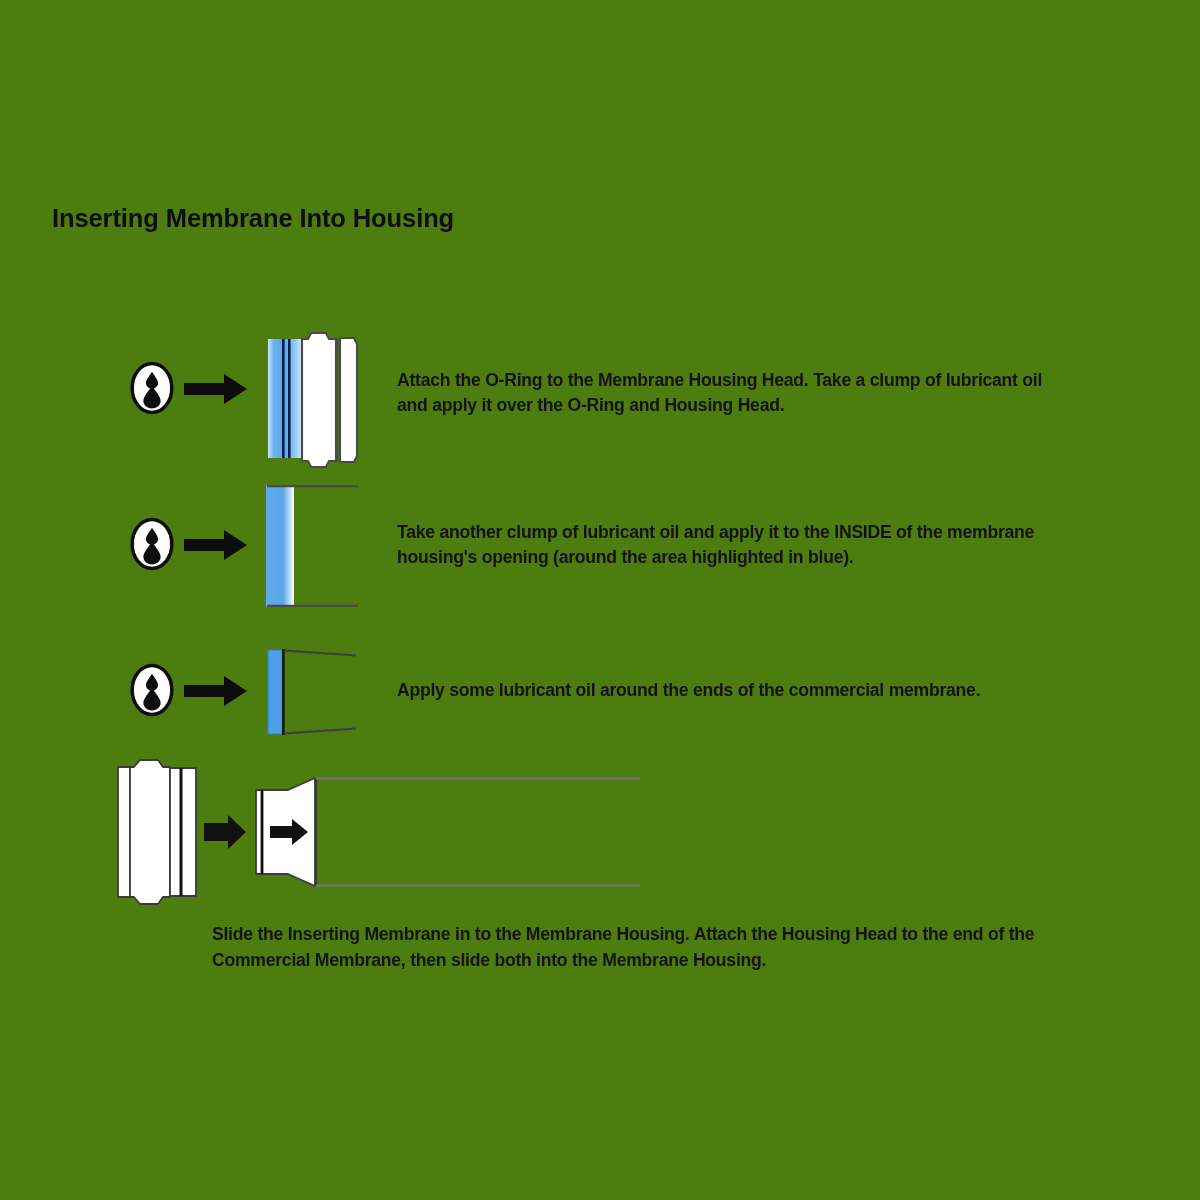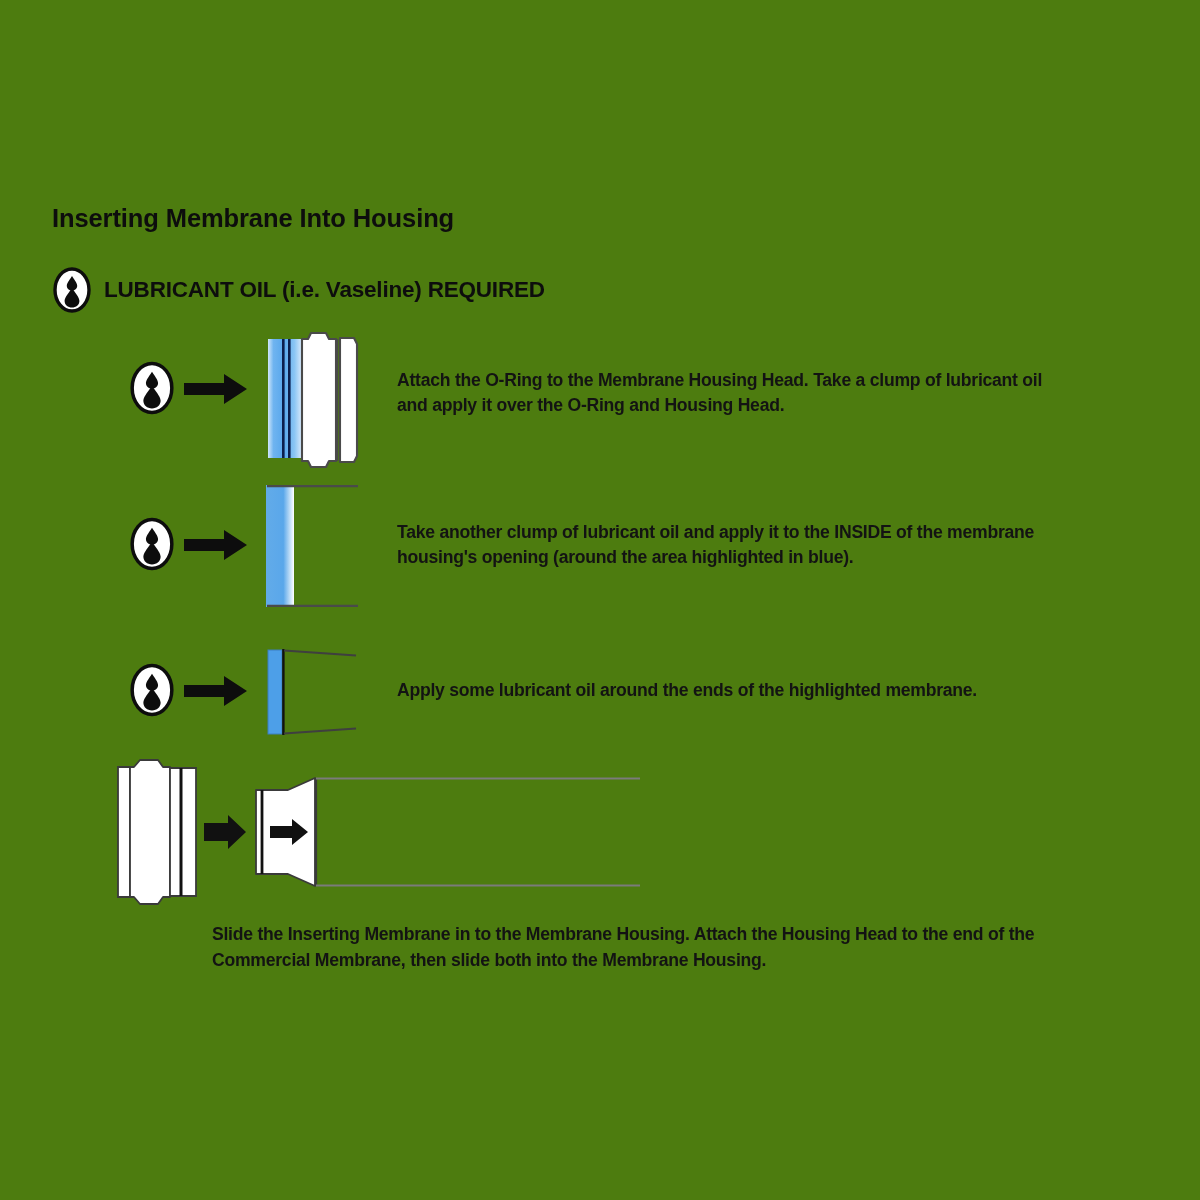--- a/index.html
+++ b/index.html
@@ -99,30 +99,20 @@
     letter-spacing: -0.25px;
   }
 </style>
 </head>
 <body>
 
 <div id="page">
 
   <div class="doc-title">Inserting Membrane Into Housing</div>
 
-  <div class="lubricant-row">
-    <span>
-      <svg class="oil-icon" width="40" height="48" viewBox="0 0 40 48">
-        <ellipse cx="20" cy="24" rx="17" ry="21" fill="#ffffff" stroke="#0d0d0d" stroke-width="3.4"></ellipse>
-        <path d="M20 10 C16.4 15.4 14.8 17.6 14.8 19.8 C14.8 22.6 17.1 24.6 20 24.6 C22.9 24.6 25.2 22.6 25.2 19.8 C25.2 17.6 23.6 15.4 20 10 Z" fill="#0d0d0d"></path>
-        <path d="M20 26 C14.9 33.2 12.6 36.1 12.6 39.0 C12.6 42.8 15.9 45.6 20 45.6 C24.1 45.6 27.4 42.8 27.4 39.0 C27.4 36.1 25.1 33.2 20 26 Z" fill="#0d0d0d" transform="translate(0,-4)"></path>
-      </svg>
-    </span>
-    <span class="lubricant-label">LUBRICANT OIL (i.e. Vaseline) REQUIRED</span>
-  </div>
 
   <div class="step" style="top:330px;">
     <span class="step-icon" style="top:30px;">
       <svg width="48" height="56" viewBox="0 0 40 48">
         <ellipse cx="20" cy="24" rx="17" ry="21" fill="#ffffff" stroke="#0d0d0d" stroke-width="3"></ellipse>
         <path d="M20 10 C16.4 15.4 14.8 17.6 14.8 19.8 C14.8 22.6 17.1 24.6 20 24.6 C22.9 24.6 25.2 22.6 25.2 19.8 C25.2 17.6 23.6 15.4 20 10 Z" fill="#0d0d0d"></path>
         <path d="M20 22 C14.9 29.2 12.6 32.1 12.6 35.0 C12.6 38.8 15.9 41.6 20 41.6 C24.1 41.6 27.4 38.8 27.4 35.0 C27.4 32.1 25.1 29.2 20 22 Z" fill="#0d0d0d"></path>
       </svg>
     </span>
     <span class="step-arrow" style="top:42px;">
@@ -199,21 +189,21 @@
       </svg>
     </span>
     <span class="step-art" style="top:6px;">
       <svg width="110" height="100" viewBox="0 0 110 100">
         <rect x="10" y="4" width="14" height="84" fill="#4d9fe8" stroke="#3d7fc0" stroke-width="1"></rect>
         <line x1="25.4" y1="3" x2="25.4" y2="89" stroke="#111111" stroke-width="2.4"></line>
         <line x1="26" y1="4.4" x2="98" y2="9.6" stroke="#3f3f3f" stroke-width="2"></line>
         <line x1="26" y1="87.6" x2="98" y2="82.4" stroke="#3f3f3f" stroke-width="2"></line>
       </svg>
     </span>
-    <div class="step-text" style="top:38px;">Apply some lubricant oil around the ends of the highlighted membrane.</div>
+    <div class="step-text" style="top:38px;">Apply some lubricant oil around the ends of the commercial membrane.</div>
   </div>
 
   <div class="assembly">
     <svg width="540" height="150" viewBox="0 0 540 150">
 
       <g>
         <path d="M8 10 L20 10 L20 140 L8 140 Z" fill="#ffffff" stroke="#3a3a3a" stroke-width="1.8"></path>
         <path d="M20 10 L24 10 L30 3 L48 3 L53 10 L60 10 L60 140 L53 140 L48 147 L30 147 L24 140 L20 140 Z" fill="#ffffff" stroke="#3a3a3a" stroke-width="1.8" stroke-linejoin="round"></path>
         <path d="M60 11 L86 11 L86 139 L60 139 Z" fill="#ffffff" stroke="#3a3a3a" stroke-width="1.8"></path>
         <line x1="71" y1="11" x2="71" y2="139" stroke="#111111" stroke-width="3"></line>

